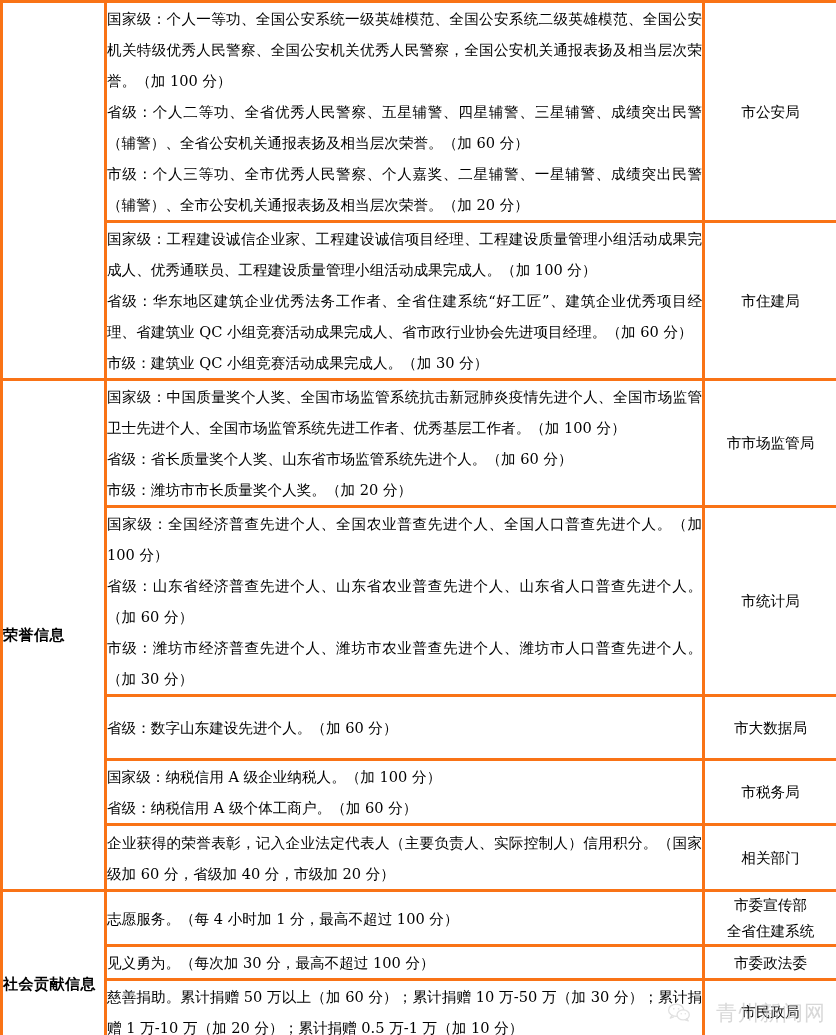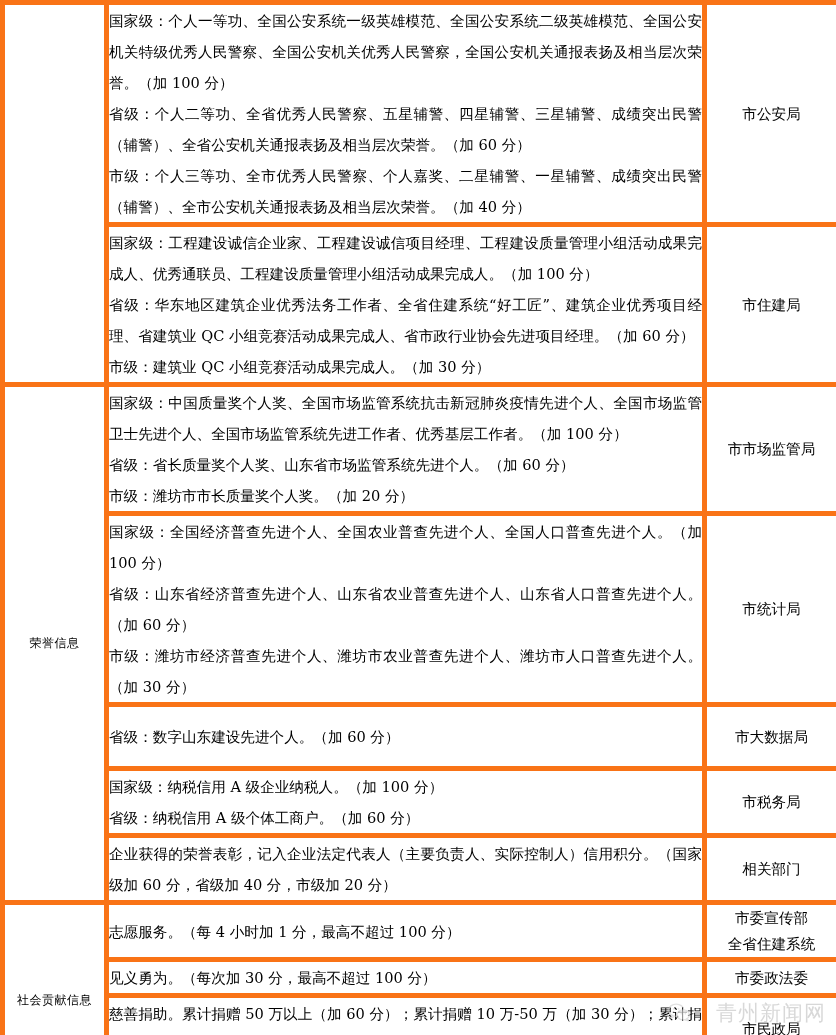--- a/index.html
+++ b/index.html
@@ -16,37 +16,36 @@
     position: relative;
   }
 
   .doc-table {
     border-collapse: collapse;
     width: 836px;
     table-layout: fixed;
   }
 
   .doc-table td {
-    border: 5px solid #f97316;
+    border: 3px solid #f97316;
     vertical-align: middle;
     padding: 0;
   }
 
   
   col.c-category { width: 104px; }
   col.c-content  { width: 598px; }
   col.c-dept     { width: 134px; }
 
   
   .cat-cell {
-    text-align: center;
     vertical-align: middle;
     font-family: "DejaVu Sans", "Liberation Sans", sans-serif;
-    font-weight: normal;
-    font-size: 12px;
+    font-weight: bold;
+    font-size: 15px;
     letter-spacing: 0.5px;
     line-height: 1.4;
   }
 
   
   .content-cell {
     padding: 7px 9px 7px 9px;
     font-size: 14.6px;
     line-height: 31px;
     text-align: justify;
@@ -101,21 +100,21 @@
     <col class="c-content">
     <col class="c-dept">
   </colgroup>
   <tbody>
 
     <tr style="height:190px;">
       <td class="cat-cell" rowspan="2"></td>
       <td class="content-cell">
         <p>国家级：个人一等功、全国公安系统一级英雄模范、全国公安系统二级英雄模范、全国公安机关特级优秀人民警察、全国公安机关优秀人民警察，全国公安机关通报表扬及相当层次荣誉。（加 100 分）</p>
         <p>省级：个人二等功、全省优秀人民警察、五星辅警、四星辅警、三星辅警、成绩突出民警（辅警）、全省公安机关通报表扬及相当层次荣誉。（加 60 分）</p>
-        <p>市级：个人三等功、全市优秀人民警察、个人嘉奖、二星辅警、一星辅警、成绩突出民警（辅警）、全市公安机关通报表扬及相当层次荣誉。（加 40 分）</p>
+        <p>市级：个人三等功、全市优秀人民警察、个人嘉奖、二星辅警、一星辅警、成绩突出民警（辅警）、全市公安机关通报表扬及相当层次荣誉。（加 20 分）</p>
       </td>
       <td class="dept-cell">
         <div>市公安局</div>
       </td>
     </tr>
 
     <tr style="height:158px;">
       <td class="content-cell">
         <p>国家级：工程建设诚信企业家、工程建设诚信项目经理、工程建设质量管理小组活动成果完成人、优秀通联员、工程建设质量管理小组活动成果完成人。（加 100 分）</p>
         <p>省级：华东地区建筑企业优秀法务工作者、全省住建系统“好工匠”、建筑企业优秀项目经理、省建筑业 QC 小组竞赛活动成果完成人、省市政行业协会先进项目经理。（加 60 分）</p>

